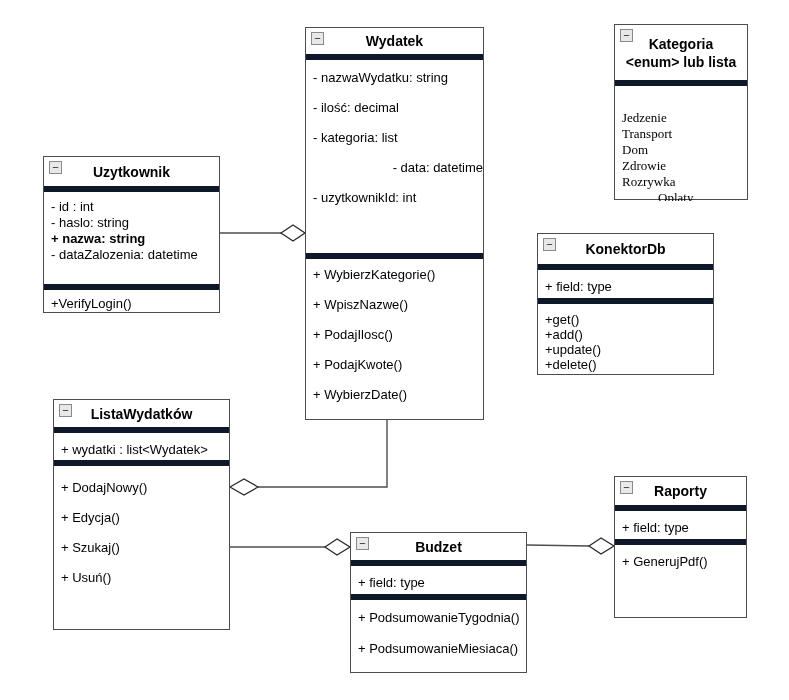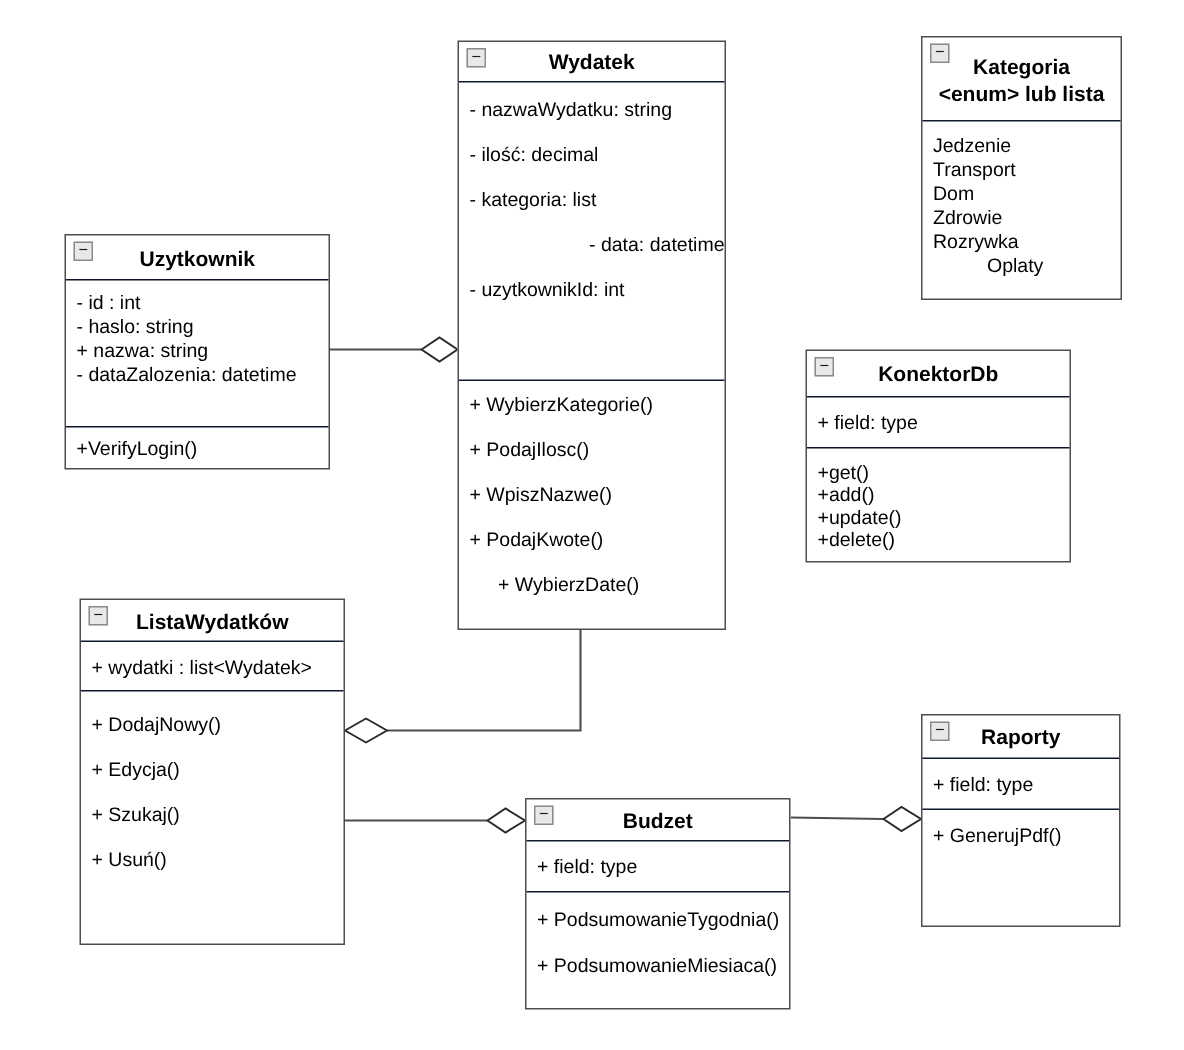--- a/index.html
+++ b/index.html
@@ -18,21 +18,21 @@
     font-weight:bold; font-size:14px; text-align:center;
   }
   .uml-title.two-line { flex-direction:column; justify-content:flex-start; }
   .collapse-btn {
     position:absolute; left:5px; top:4px; width:13px; height:13px;
     border:1px solid #8a8a8a; background:#e8e8e8;
     display:flex; align-items:center; justify-content:center;
     font-size:11px; font-weight:normal; line-height:11px; color:#1a1a1a;
     cursor:pointer;
   }
-  .sec { border-top:1px solid #0f172a; overflow:hidden; }
+  .sec { border-top:6px solid #0f172a; overflow:hidden; }
   .row { padding-left:7px; white-space:nowrap; }
   .tline { line-height:18px; }
 </style>
 </head>
 <body>
 
 <div class="canvas">
 
   <svg class="wires" width="789" height="700" viewBox="0 0 789 700" xmlns="http://www.w3.org/2000/svg">
 
@@ -64,52 +64,52 @@
     </div>
     <div class="sec" style="height:199px; padding-top:3px;">
       <div class="row" style="line-height:30px;">- nazwaWydatku: string</div>
       <div class="row" style="line-height:30px;">- ilość: decimal</div>
       <div class="row" style="line-height:30px;">- kategoria: list</div>
       <div class="row" style="line-height:30px;text-align:right;">- data: datetime</div>
       <div class="row" style="line-height:30px;">- uzytkownikId: int</div>
     </div>
     <div class="sec" style="height:168px; padding-top:1px;">
       <div class="row" style="line-height:30px;">+ WybierzKategorie()</div>
+      <div class="row" style="line-height:30px;">+ WpiszNazwe()</div>
       <div class="row" style="line-height:30px;">+ PodajIlosc()</div>
-      <div class="row" style="line-height:30px;">+ WpiszNazwe()</div>
       <div class="row" style="line-height:30px;">+ PodajKwote()</div>
-      <div class="row" style="line-height:30px;margin-left:19px;">+ WybierzDate()</div>
+      <div class="row" style="line-height:30px;">+ WybierzDate()</div>
     </div>
   </div>
 
   <div class="uml-class" style="left:614px; top:24px; width:134px; height:176px;">
     <div class="uml-title two-line" style="height:55px; padding-top:10px;">
       <span class="collapse-btn">−</span>
       <span class="tline">Kategoria</span>
       <span class="tline">&lt;enum&gt; lub lista</span>
     </div>
-    <div class="sec" style="height:121px; padding-top:8px;">
+    <div class="sec" style="height:121px; padding-top:24px;font-family:Liberation Serif, serif;">
       <div class="row" style="line-height:16px;">Jedzenie</div>
       <div class="row" style="line-height:16px;">Transport</div>
       <div class="row" style="line-height:16px;">Dom</div>
       <div class="row" style="line-height:16px;">Zdrowie</div>
       <div class="row" style="line-height:16px;">Rozrywka</div>
       <div class="row" style="line-height:16px;margin-left:36px;">Oplaty</div>
     </div>
   </div>
 
   <div class="uml-class" style="left:43px; top:156px; width:177px; height:157px;">
     <div class="uml-title" style="height:29px;">
       <span class="collapse-btn">−</span>
       <span>Uzytkownik</span>
     </div>
     <div class="sec" style="height:98px; padding-top:7px;">
       <div class="row" style="line-height:16px;">- id : int</div>
       <div class="row" style="line-height:16px;">- haslo: string</div>
-      <div class="row" style="line-height:16px;">+ nazwa: string</div>
+      <div class="row" style="line-height:16px;font-weight:bold;">+ nazwa: string</div>
       <div class="row" style="line-height:16px;">- dataZalozenia: datetime</div>
     </div>
     <div class="sec" style="height:30px; padding-top:6px;">
       <div class="row" style="line-height:16px;">+VerifyLogin()</div>
     </div>
   </div>
 
   <div class="uml-class" style="left:537px; top:233px; width:177px; height:142px;">
     <div class="uml-title" style="height:30px;">
       <span class="collapse-btn">−</span>

